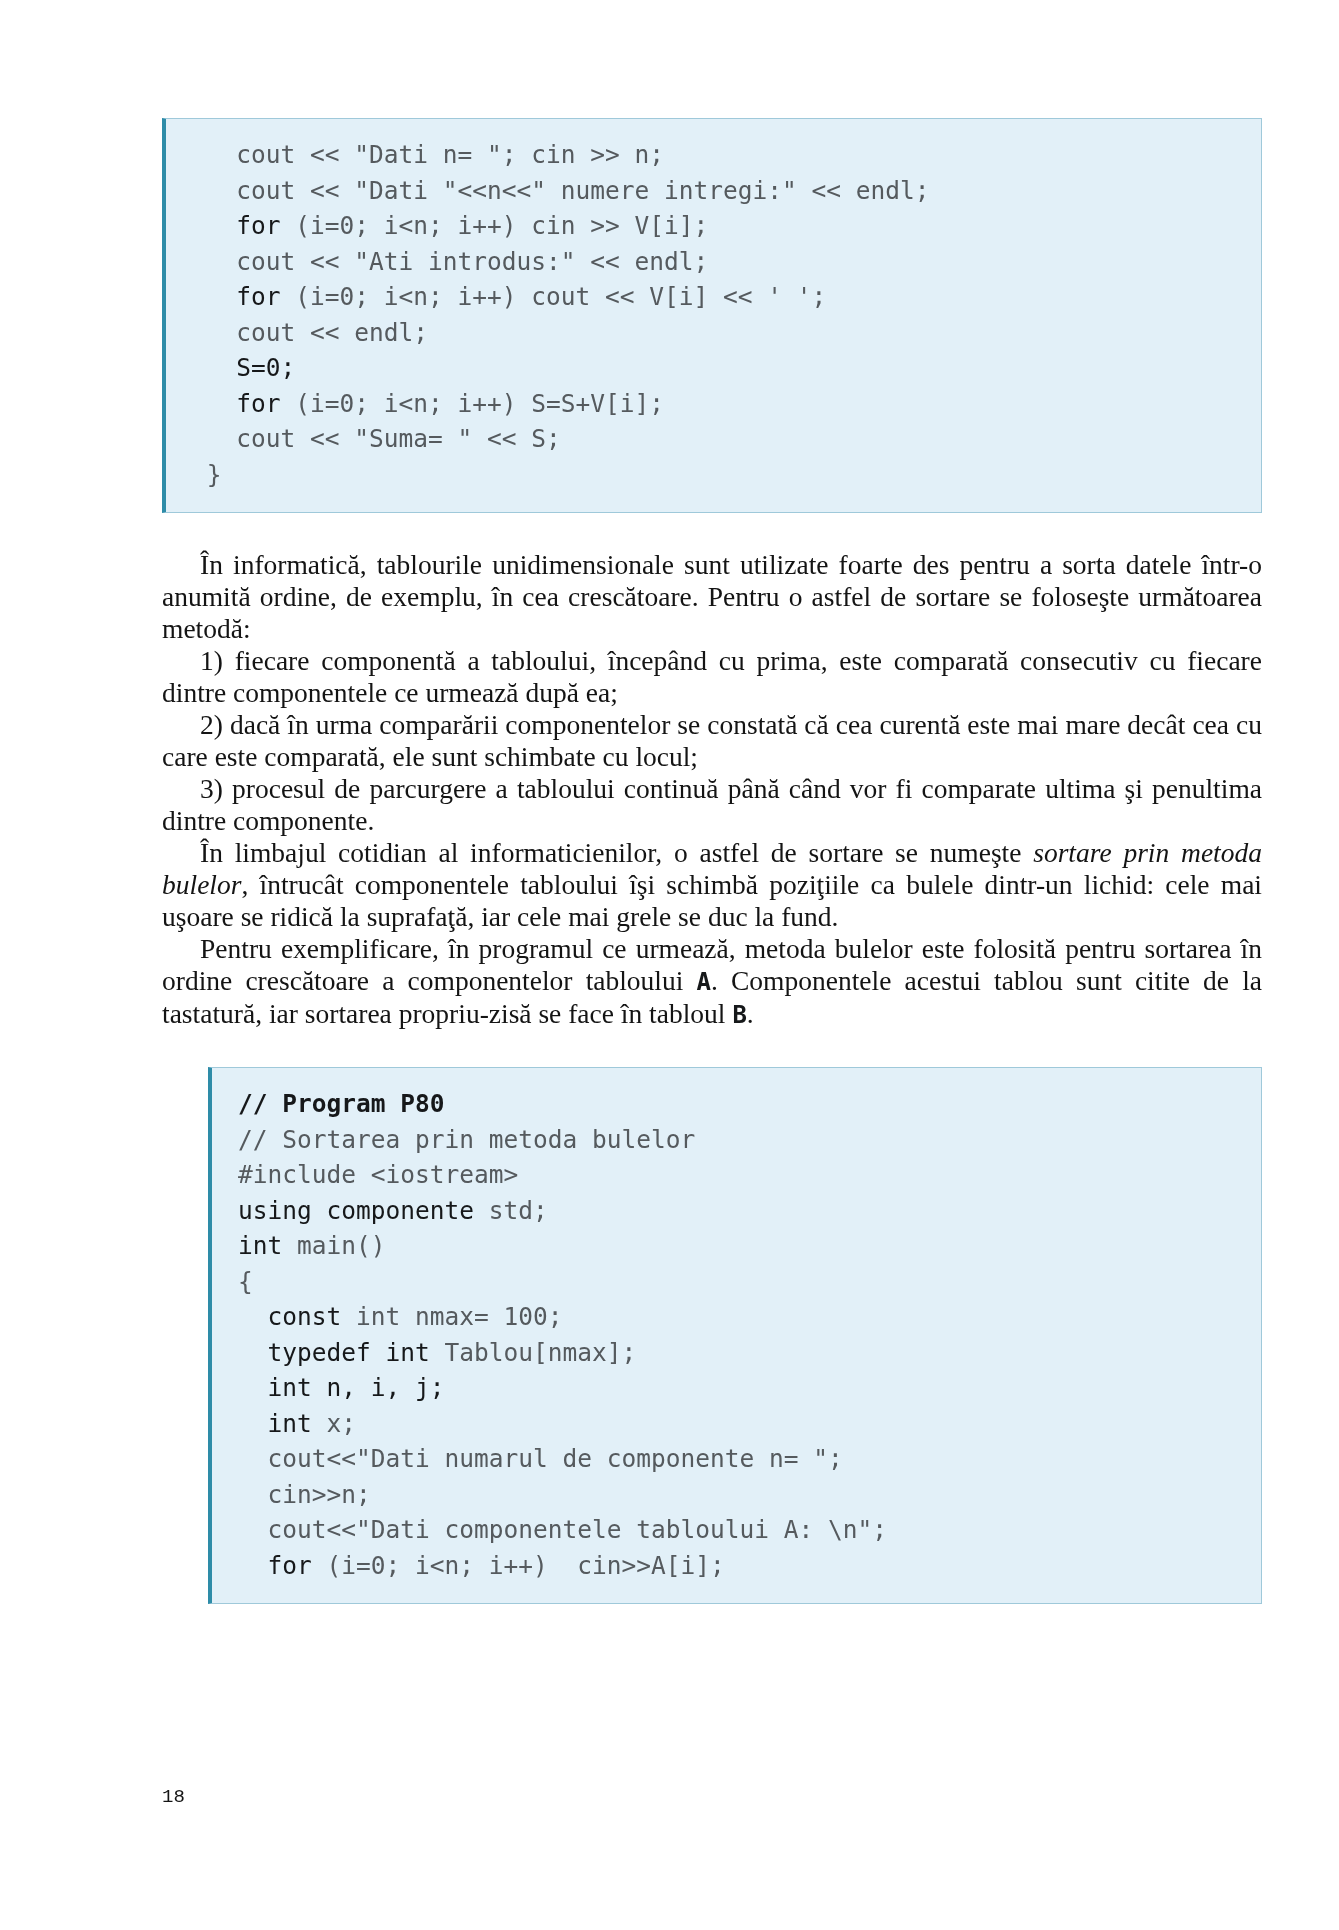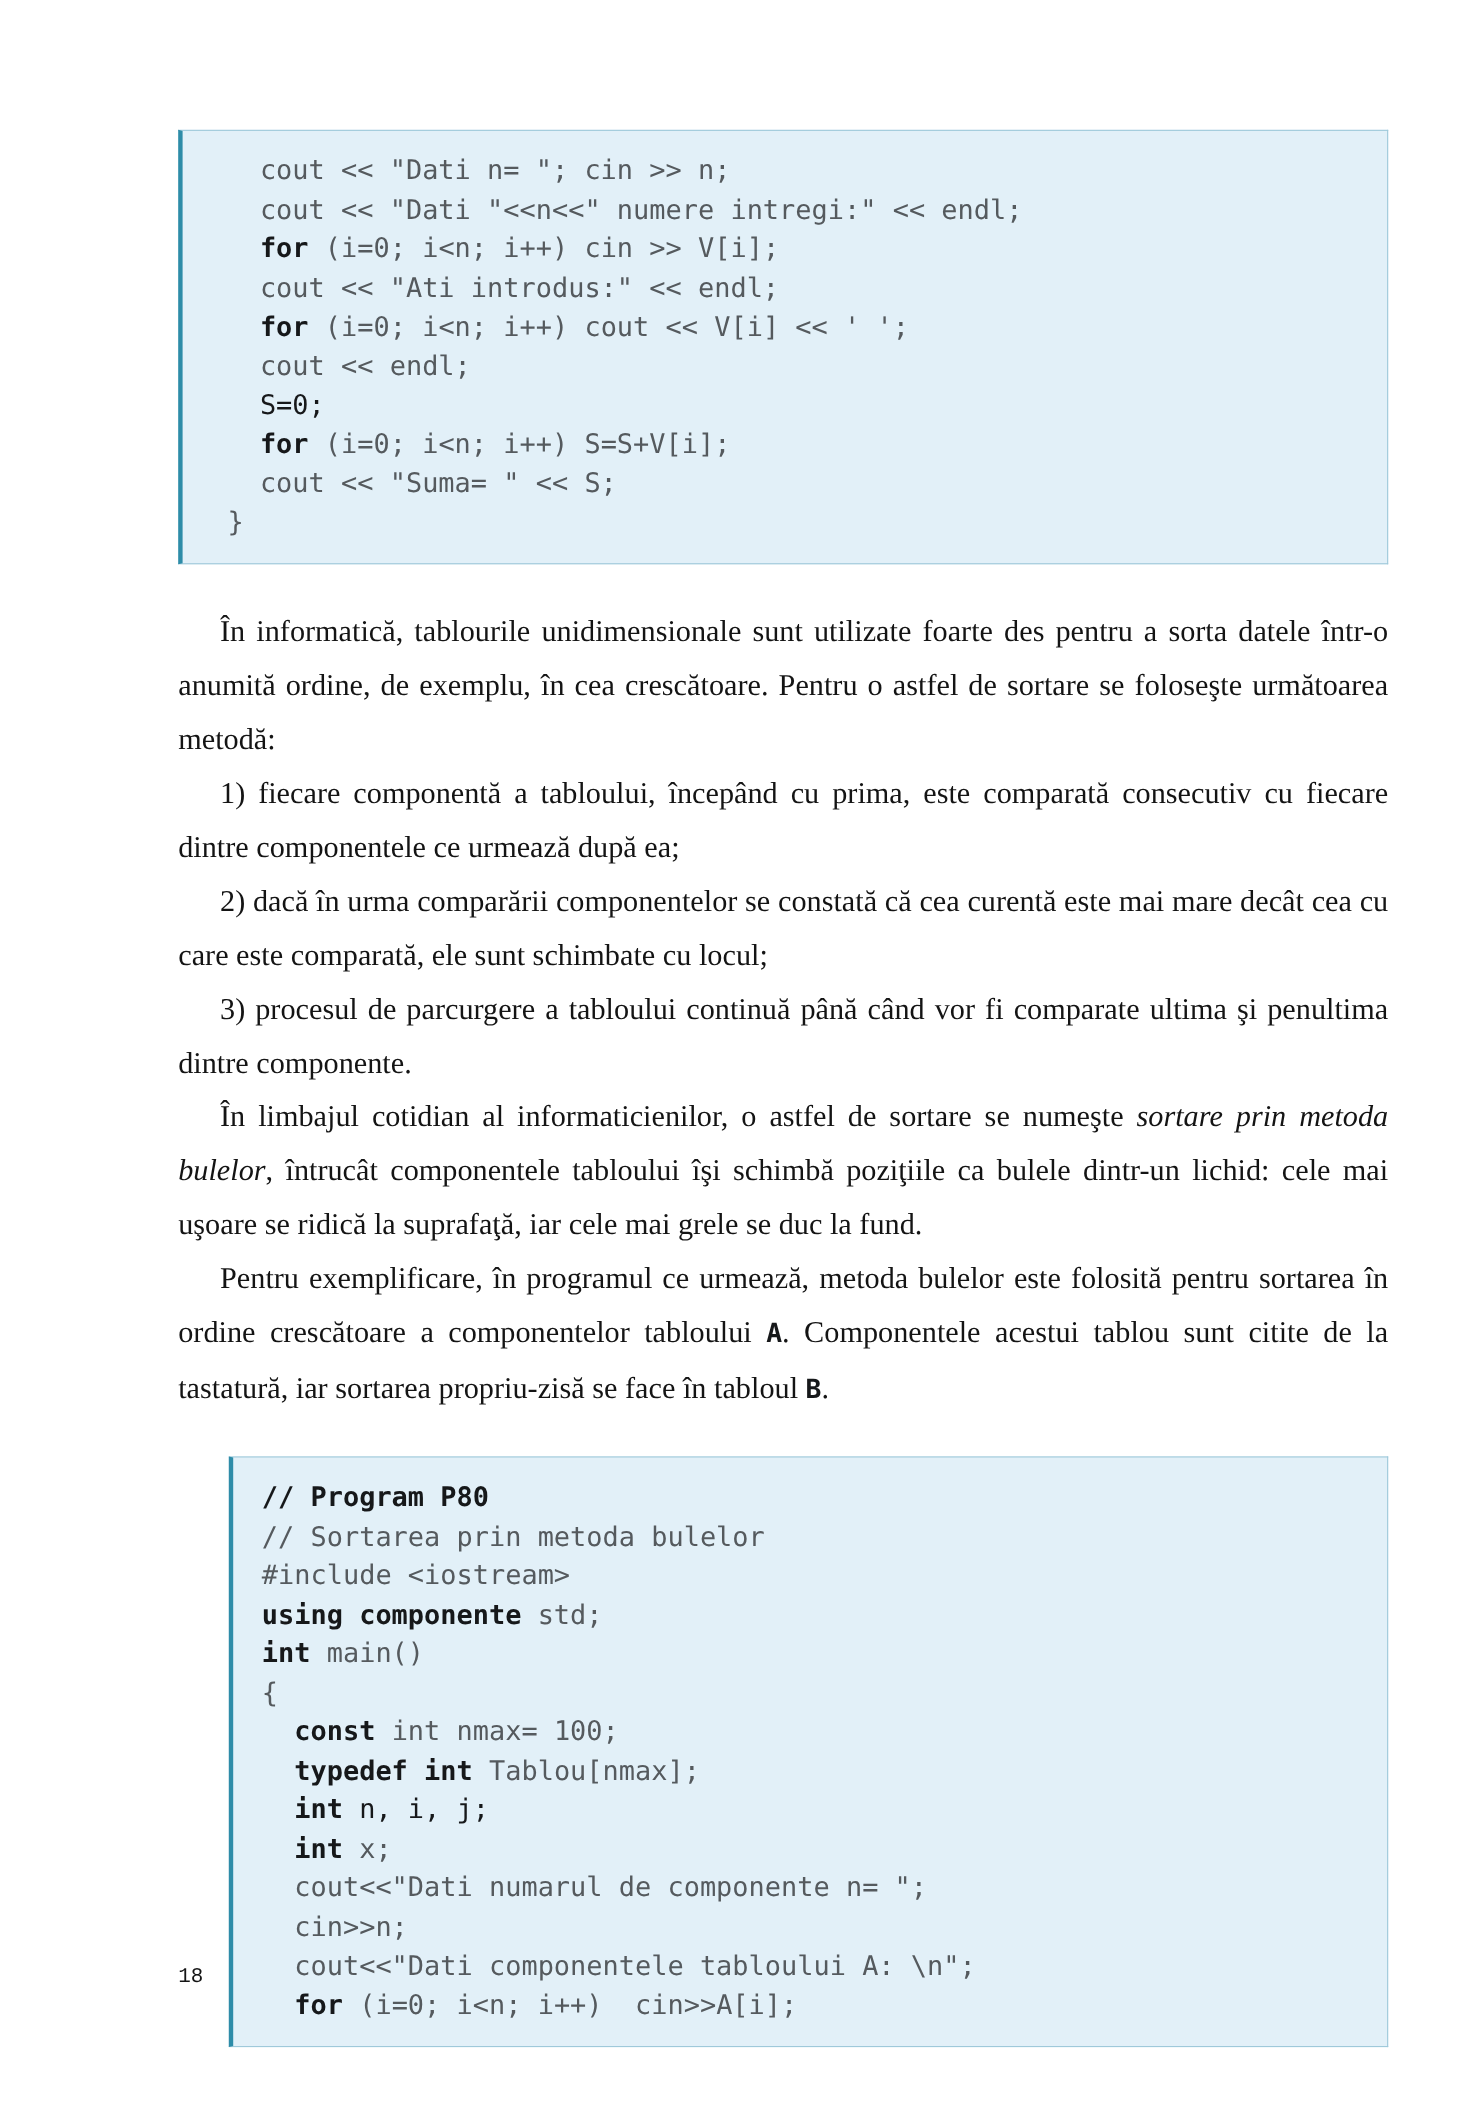--- a/index.html
+++ b/index.html
@@ -38,40 +38,40 @@
     padding: 18px 20px 20px 26px;
     font-family: "DejaVu Sans Mono", "Liberation Mono", monospace;
     font-size: 24.5px;
     line-height: 35.5px;
     color: #555a5e;
     letter-spacing: 0px;
     white-space: pre;
   }
   .codeblock .ln { display: block; min-height: 35px; }
   .codeblock .kw {
-    font-weight: bold;
+    font-weight: normal;
     color: #16181a;
   }
   .codeblock .em {
     color: #16181a;
     font-weight: normal;
   }
   .codeblock .cmt-dark {
     color: #16181a;
     font-weight: bold;
   }
 
   #code-block-1 { margin-top: 118px; }
   #code-block-2 { margin-top: 0px; margin-left: 46px; }
 
   
   .prose {
     font-family: "Liberation Serif", "DejaVu Serif", serif;
     font-size: 27.5px;
-    line-height: 49px;
+    line-height: 32px;
     text-align: justify;
     color: #141414;
     margin: 0;
   }
   .prose p {
     margin: 0;
     text-indent: 38px;
   }
   .prose .it { font-style: italic; }
   .prose .mono-ident {

